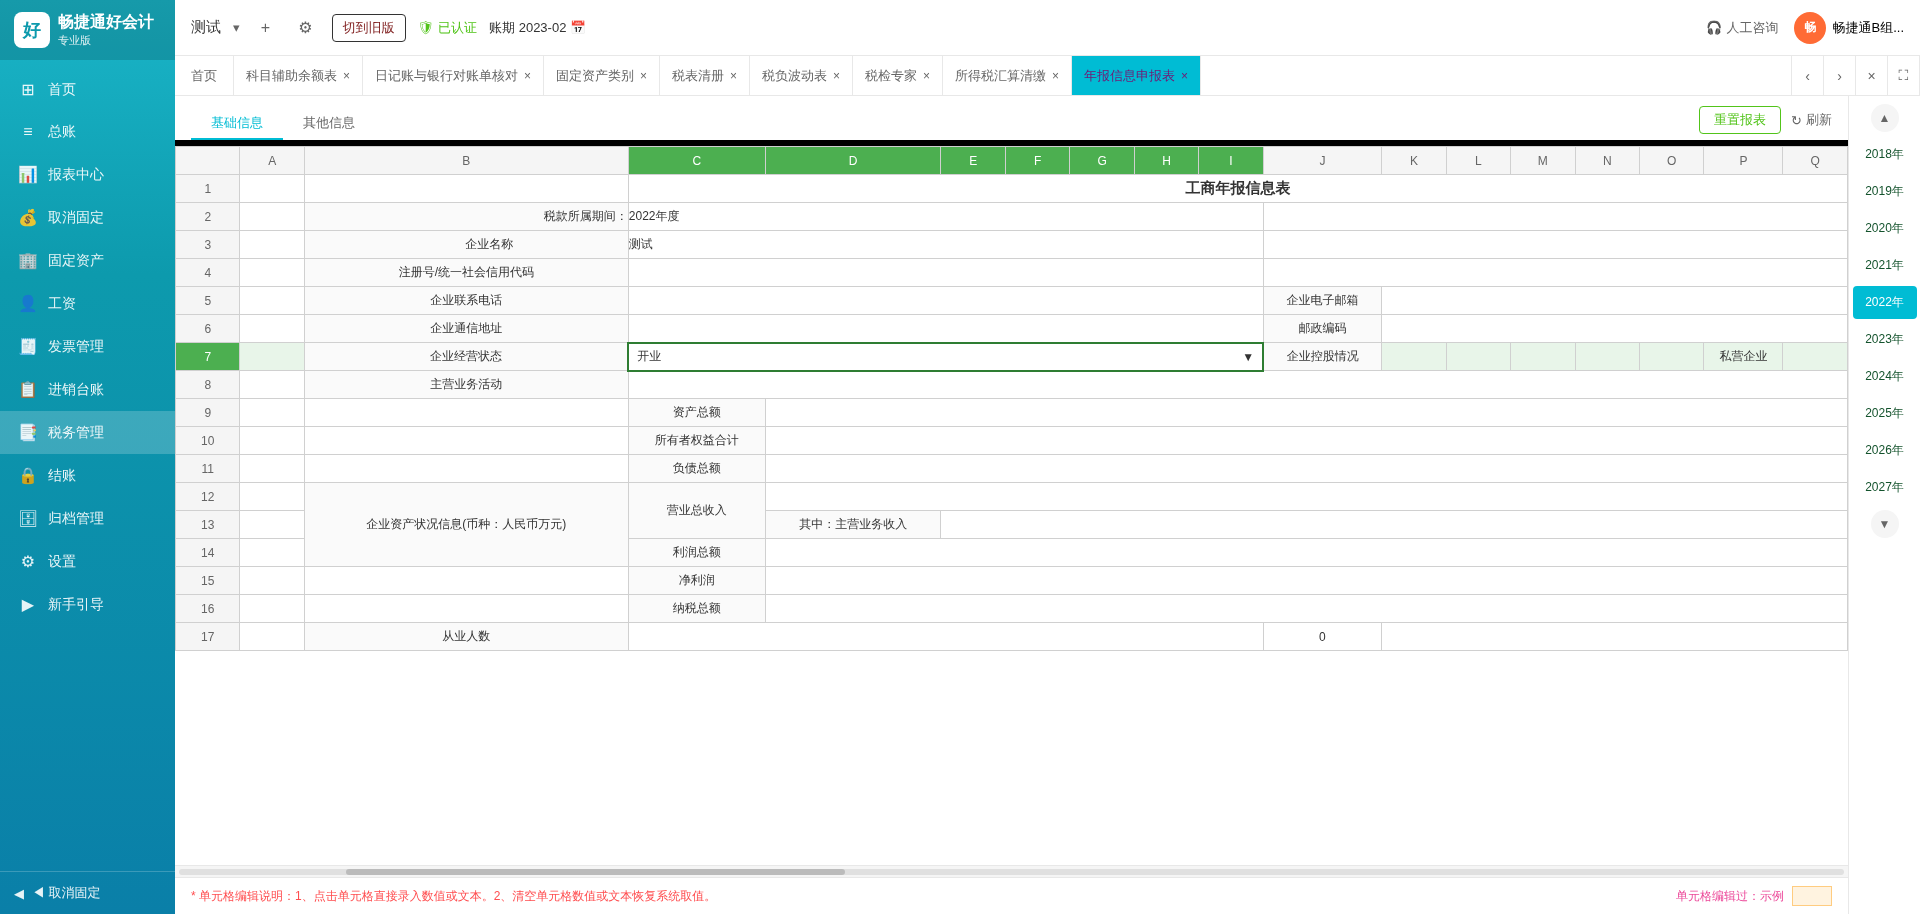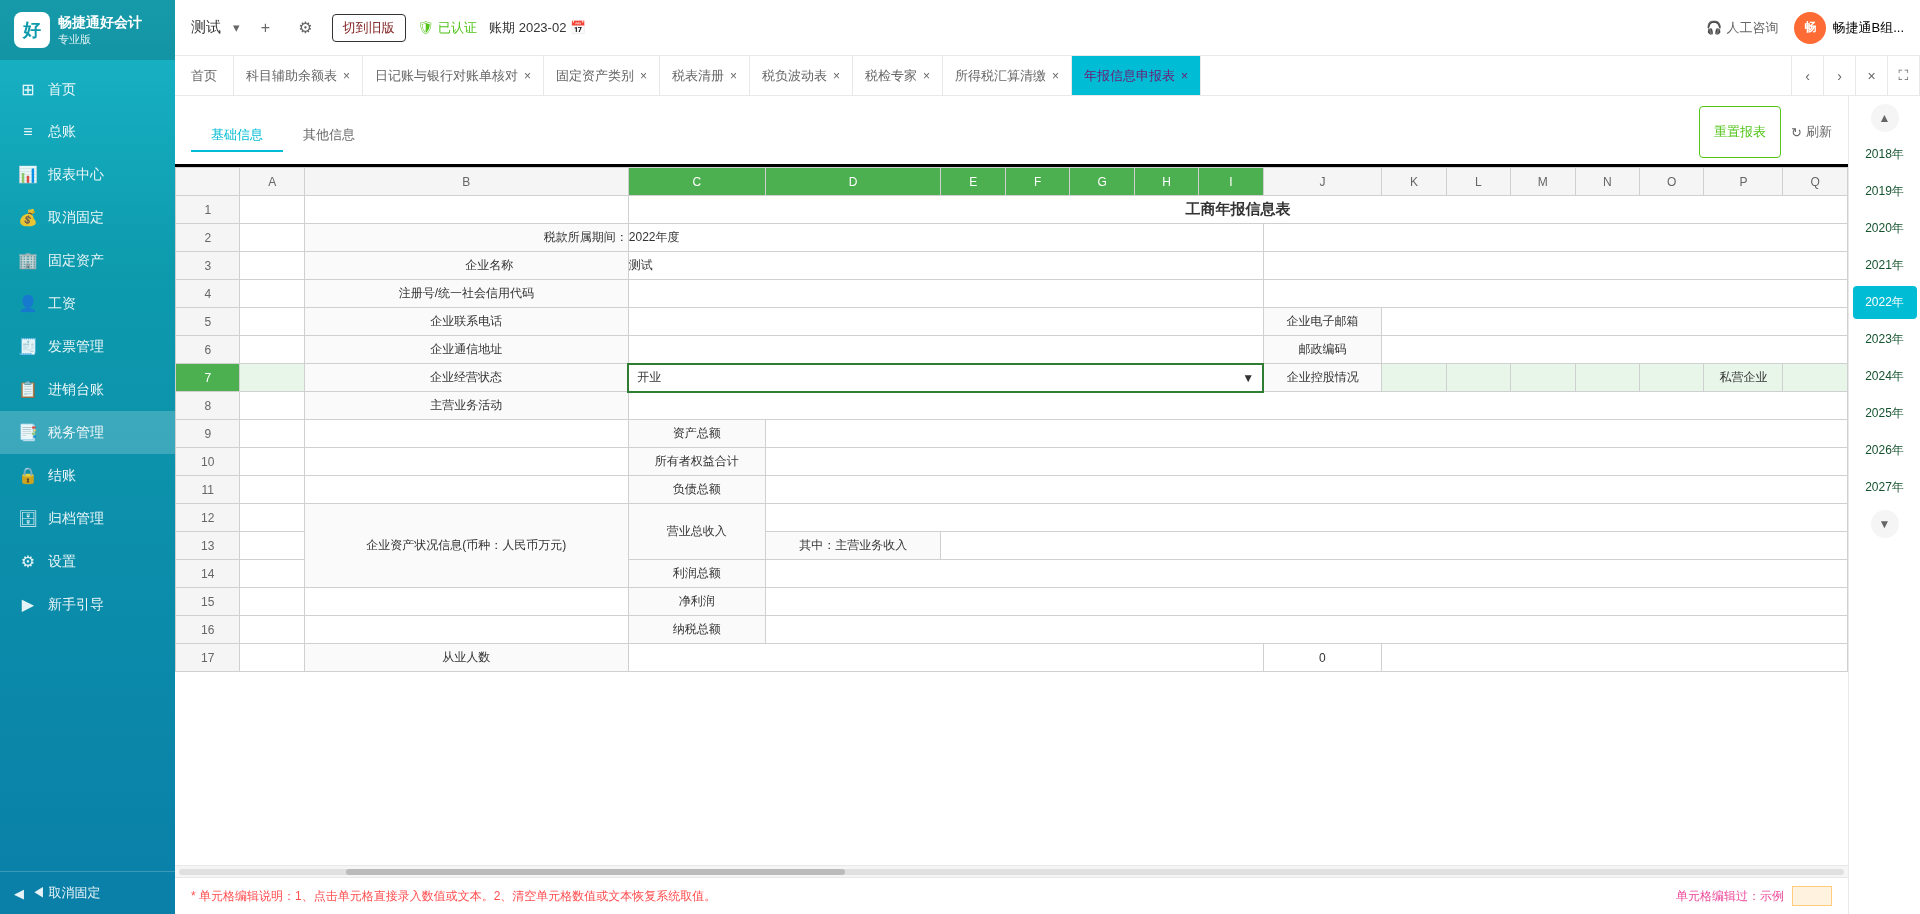--- a/index.html
+++ b/index.html
@@ -25,21 +25,21 @@
     }
     .sidebar-logo-icon {
       width: 36px; height: 36px;
       background: white;
       border-radius: 8px;
       display: flex; align-items: center; justify-content: center;
       margin-right: 8px;
       font-size: 18px; color: #0d9aad; font-weight: bold;
     }
     .sidebar-logo-text { font-size: 13px; line-height: 1.3; }
-    .sidebar-logo-text .main { font-weight: bold; font-size: 14px; font-family: Liberation Mono, monospace; }
+    .sidebar-logo-text .main { font-weight: bold; font-size: 16px; }
     .sidebar-logo-text .sub { font-size: 11px; opacity: 0.85; }
     .sidebar-nav { flex: 1; overflow-y: auto; padding: 8px 0; }
     .sidebar-nav::-webkit-scrollbar { width: 0; }
     .sidebar-item {
       display: flex;
       align-items: center;
       padding: 12px 18px;
       cursor: pointer;
       color: rgba(255,255,255,0.9);
       font-size: 14px;
@@ -173,21 +173,21 @@
       background: white;
       margin: 0;
       overflow: hidden;
     }
 
     
     .sub-tabs {
       display: flex;
       align-items: center;
       padding: 10px 16px 0;
-      border-bottom: 3px solid #000000;
+      border-bottom: 6px solid #000000;
       gap: 0;
       background: white;
       justify-content: space-between;
     }
     .sub-tabs-left { display: flex; gap: 0; }
     .sub-tab {
       padding: 6px 20px;
       cursor: pointer;
       color: #666;
       font-size: 13px;
@@ -197,21 +197,21 @@
     .sub-tab.active {
       color: #00bcd4;
       border-bottom: 2px solid #00bcd4;
       font-weight: 500;
     }
     .sub-tabs-right { display: flex; align-items: center; gap: 10px; padding-bottom: 6px; }
     .btn-reset {
       border: 1px solid #52c41a;
       color: #52c41a;
       background: white;
-      padding: 16px 14px;
+      padding: 4px 14px;
       border-radius: 4px;
       font-size: 13px;
       cursor: pointer;
     }
     .btn-refresh {
       border: none;
       background: none;
       color: #666;
       font-size: 13px;
       cursor: pointer;

